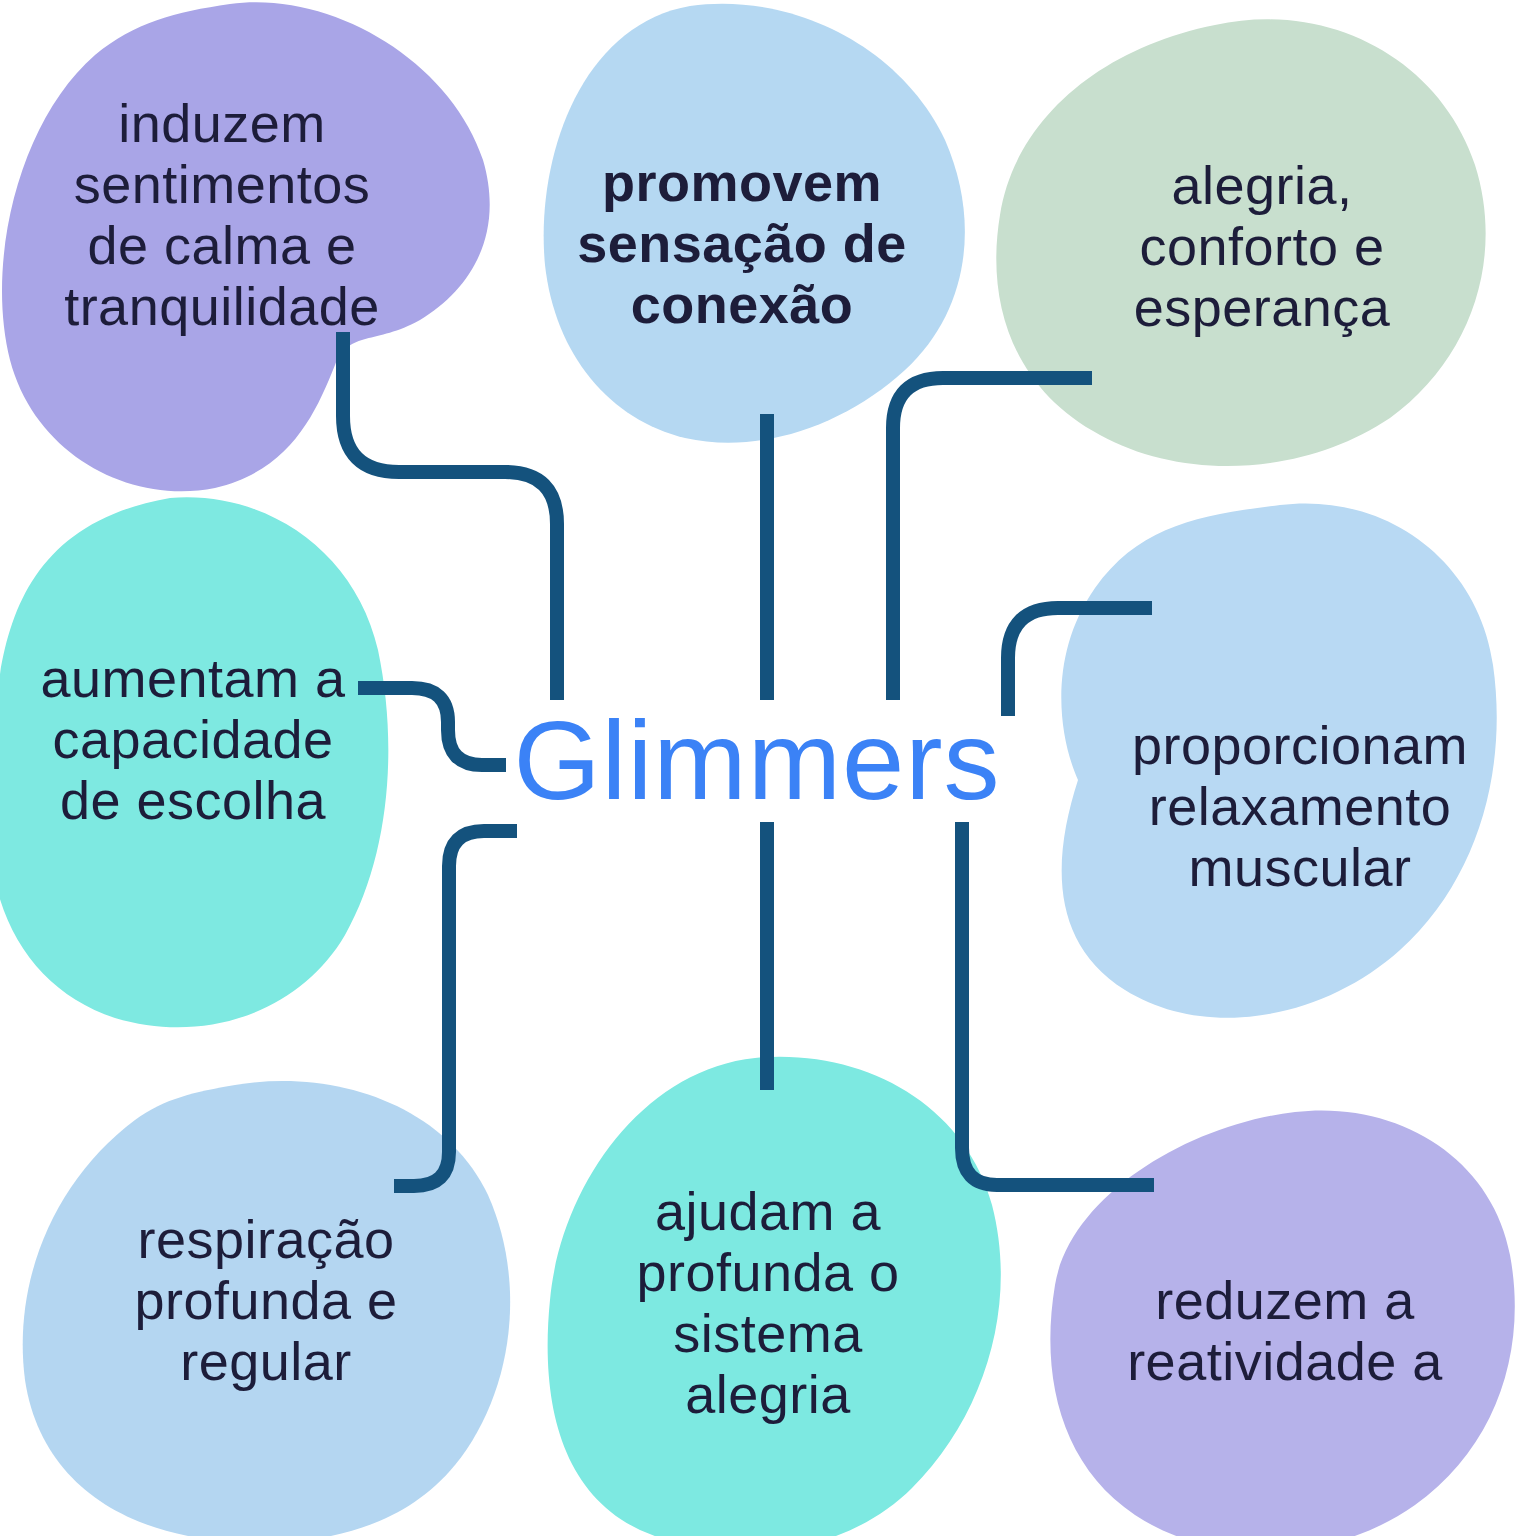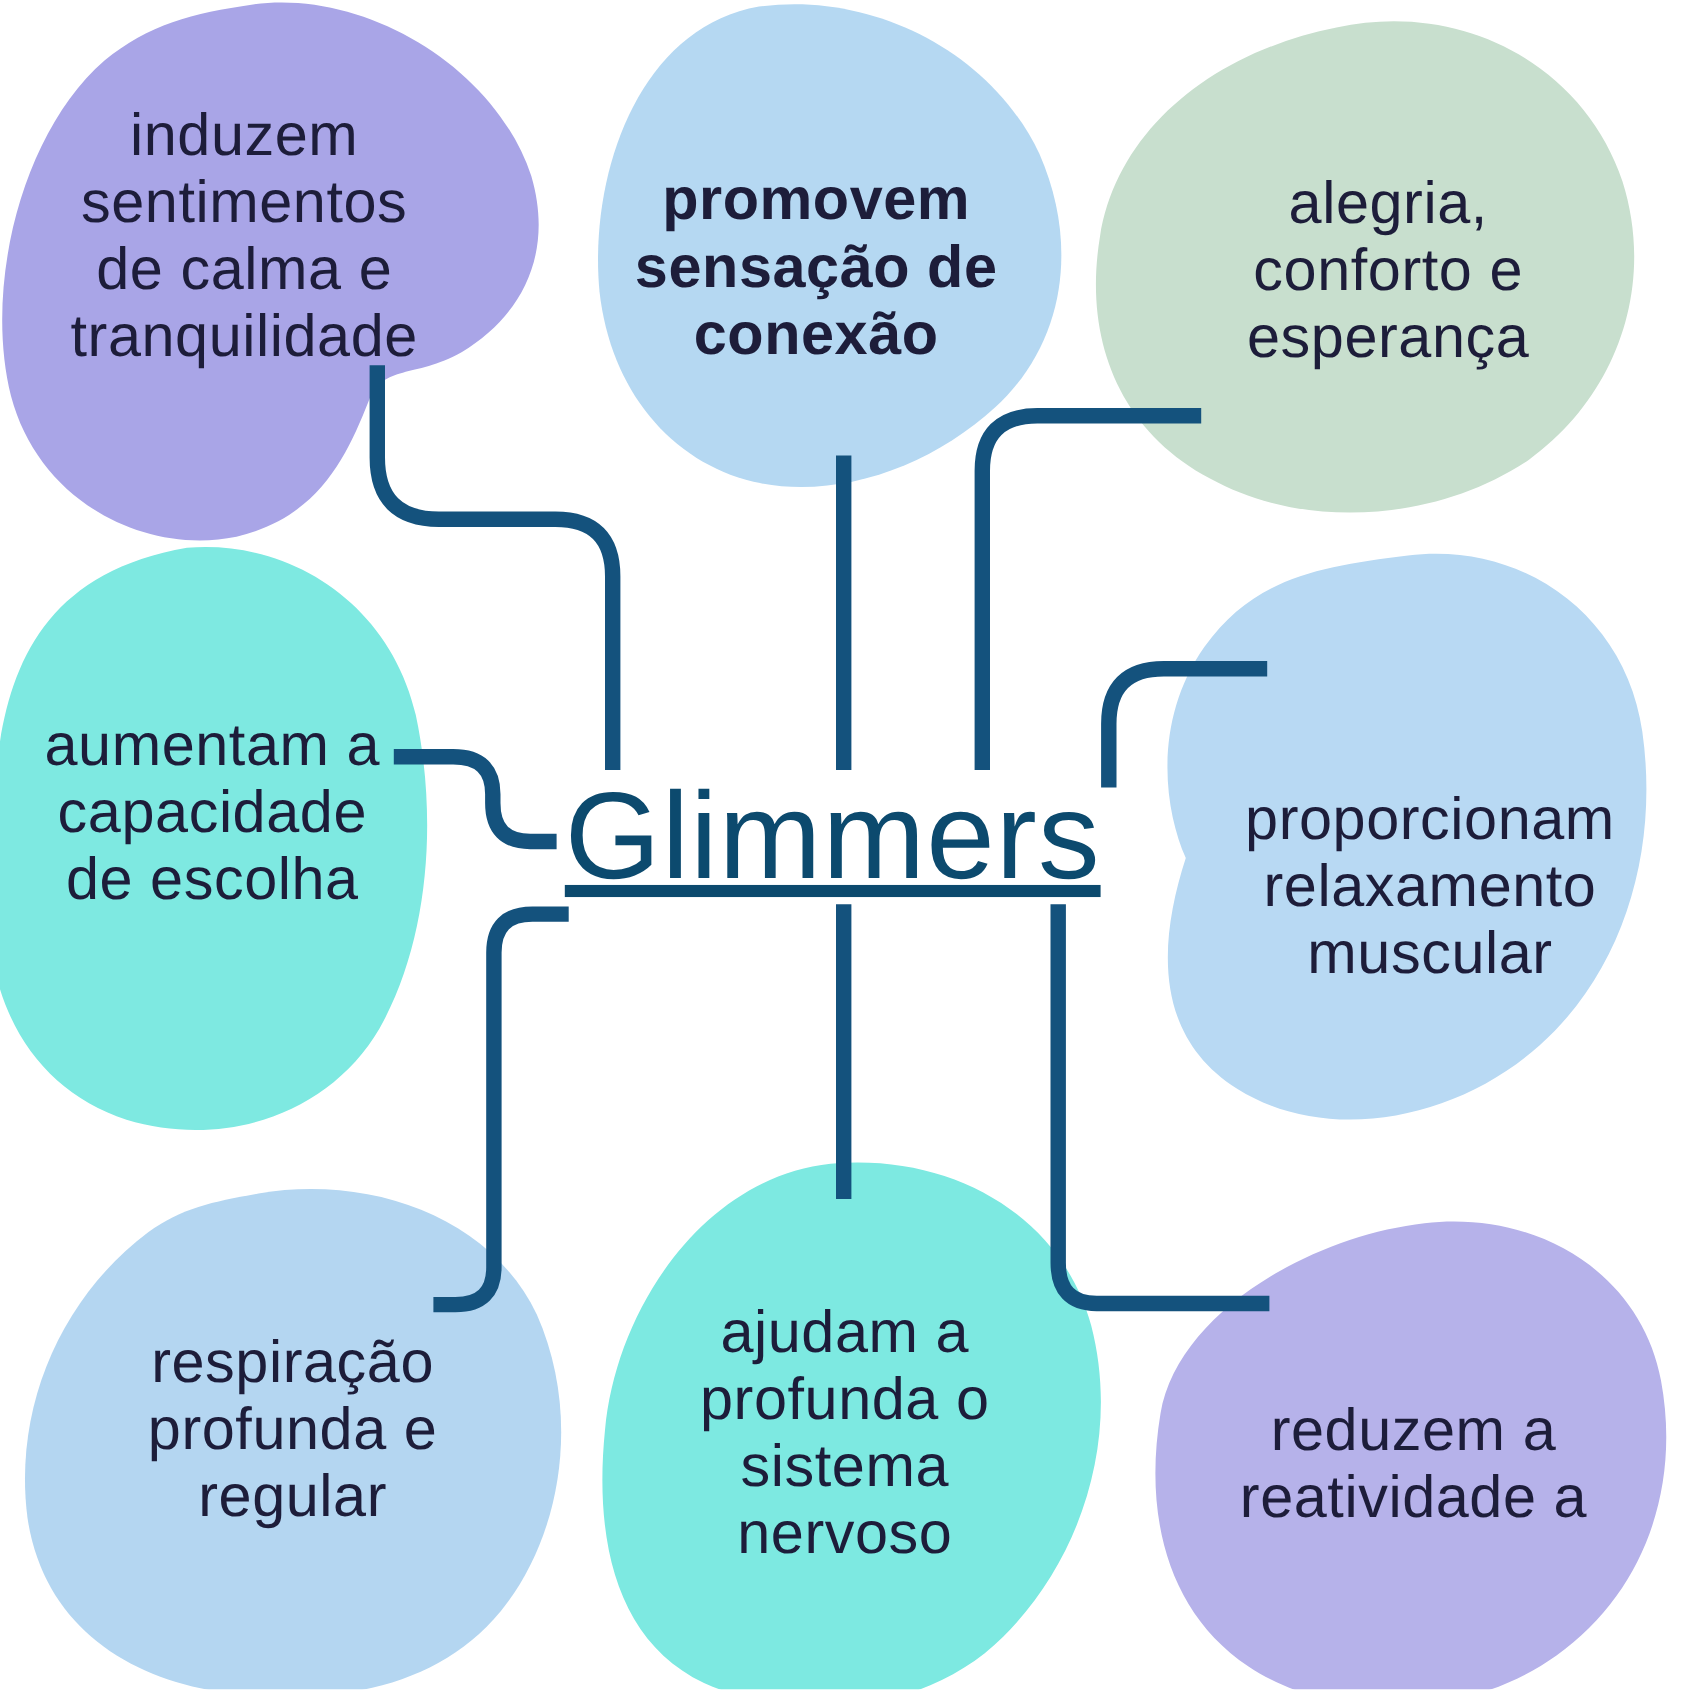--- a/index.html
+++ b/index.html
@@ -21,23 +21,22 @@
     letter-spacing:0.5px;
     color:#1d1d3a;
   }
   .node-label span{display:block;white-space:nowrap;}
   .title{
     position:absolute;
     transform:translate(-50%,-50%);
     font-size:112px;
     font-weight:400;
     letter-spacing:1px;
-    color:#0c4a6e;
+    color:#3b82f6;
     white-space:nowrap;
-    text-decoration:underline;
   }
   
   .pos-tl{left:222px;top:215px;}
   .pos-tc{left:742px;top:243px;font-weight:bold;}
   .pos-tr{left:1262px;top:246px;}
   .pos-ml{left:193px;top:739px;}
   .pos-mr{left:1300px;top:806px;}
   .pos-bl{left:266px;top:1300px;}
   .pos-bc{left:768px;top:1303px;}
   .pos-br{left:1285px;top:1331px;}
@@ -114,21 +113,21 @@
   <div class="node-label pos-bl">
     <span>respiração</span>
     <span>profunda e</span>
     <span>regular</span>
   </div>
 
   <div class="node-label pos-bc">
     <span>ajudam a</span>
     <span>profunda o</span>
     <span>sistema</span>
-    <span>nervoso</span>
+    <span>alegria</span>
   </div>
 
   <div class="node-label pos-br">
     <span>reduzem a</span>
     <span>reatividade a</span>
   </div>
 
 </div>
 
 </body></html>

